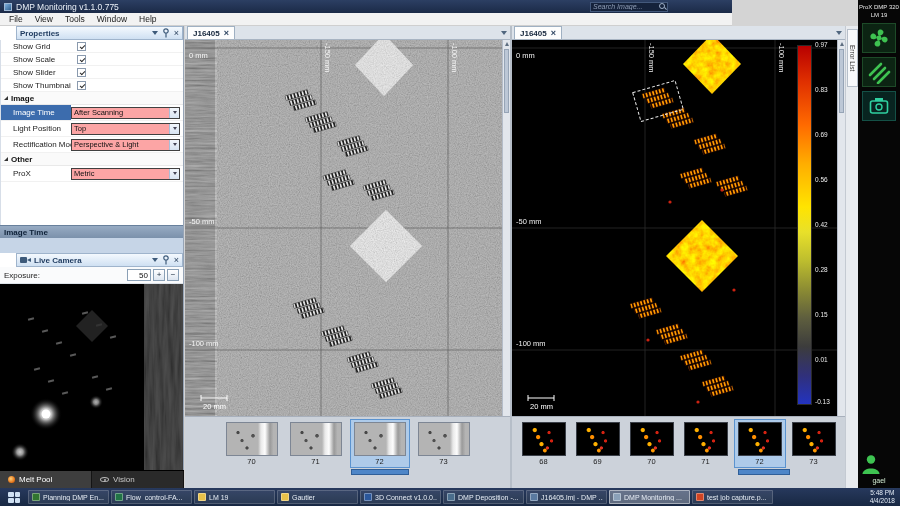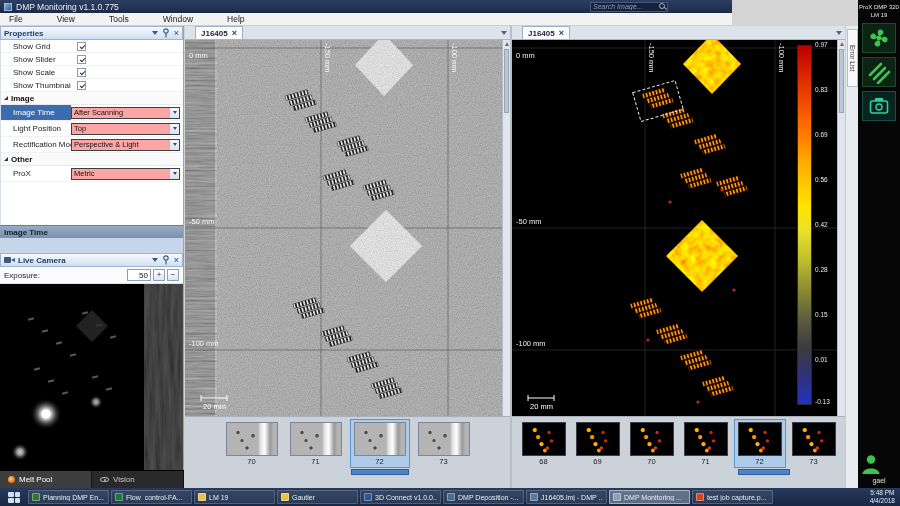--- a/index.html
+++ b/index.html
@@ -13,25 +13,25 @@
   .app-logo{width:8px;height:8px;background:linear-gradient(135deg,#7fb0de,#2d5d8c);border:1px solid #9fb8d4;margin-right:4px;flex:0 0 8px;}
   .title-text{color:#e9eff7;font-size:8.5px;white-space:nowrap;}
   .searchbox{position:absolute;right:64px;top:1.5px;width:78px;height:10px;background:#15223b;border:1px solid #44597c;display:flex;align-items:center;}
   .searchbox input{flex:1;min-width:0;background:transparent;border:none;outline:none;color:#cfd8e4;font-size:7px;padding:0 2px;font-family:inherit;}
   .searchbox input::placeholder{color:#8e9cb4;font-style:italic;}
   .mag-icon{width:9px;height:9px;position:relative;flex:0 0 9px;}
   .mag-icon::before{content:"";position:absolute;left:1px;top:1px;width:4px;height:4px;border:1px solid #9fb0c8;border-radius:50%;}
   .mag-icon::after{content:"";position:absolute;left:5.5px;top:6px;width:3px;height:1px;background:#9fb0c8;transform:rotate(45deg);}
 
   
-  .menubar{position:absolute;left:0;top:13px;width:732px;height:13px;background:#f2f2f2;border-bottom:1px solid #cfcfcf;display:flex;align-items:center;padding-left:3px;gap:22px;}
+  .menubar{position:absolute;left:0;top:13px;width:732px;height:13px;background:#f2f2f2;border-bottom:1px solid #cfcfcf;display:flex;align-items:center;padding-left:3px;}
   .menu-item{font-size:8.5px;color:#222;padding:1px 6px;}
 
   
-  .panel-titlebar{height:14px;background:linear-gradient(#f4f9fe,#cfe0f2);border:1px solid #9fb4cc;display:flex;align-items:center;padding:0 3px;gap:3px;flex:0 0 14px;}
+  .panel-titlebar{height:14px;background:linear-gradient(#f4f9fe,#cfe0f2);border:1px solid #9fb4cc;display:flex;align-items:center;padding:0 3px;gap:3px;flex:0 0 14px;margin-left:16px;}
   .panel-title{font-size:8px;font-weight:bold;color:#1e3a5f;flex:1;white-space:nowrap;}
   .ptb-icons{display:flex;gap:4px;align-items:center;}
   .caret-down{width:0;height:0;border-left:3px solid transparent;border-right:3px solid transparent;border-top:4px solid #3d5a7a;}
   .close-x{color:#2c4360;font-size:9px;line-height:8px;}
   .close-x::before{content:"×";}
 
   
   .props-panel{position:absolute;left:0;top:26px;width:184px;height:227px;background:#fff;border-right:1px solid #96a4b6;display:flex;flex-direction:column;}
   .props-body{flex:1;background:#fff;overflow:hidden;border-left:1px solid #d7dee8;}
   .prop-group{height:13px;display:flex;align-items:center;gap:3px;padding-left:3px;border-bottom:1px solid #e9e9e9;font-size:8px;font-weight:bold;color:#101010;background:#fafafa;}
@@ -65,21 +65,21 @@
   .btab{flex:1;display:flex;align-items:center;gap:4px;padding-left:8px;font-size:8px;color:#c8c8c8;background:#2a2a2a;border-right:1px solid #141414;}
   .btab.active{background:#3e3e3e;color:#fff;}
   .melt-icon{width:7px;height:7px;border-radius:50%;background:radial-gradient(circle at 40% 40%,#ffd27a,#e06a10 70%);flex:0 0 7px;}
   .eye-icon{width:9px;height:5px;border:1px solid #b8b8b8;border-radius:50%;position:relative;flex:0 0 9px;}
   .eye-icon::after{content:"";position:absolute;left:2.5px;top:0.5px;width:2.5px;height:2.5px;border-radius:50%;background:#b8b8b8;}
 
   
   .viewer{position:absolute;top:26px;height:462px;background:#ccd2da;}
   .center-viewer{left:185px;width:325px;}
   .right-viewer{left:512px;width:333px;}
-  .tabbar{height:14px;background:#dde3ea;border-bottom:1px solid #a8b4c2;display:flex;align-items:flex-end;padding-left:10px;position:relative;}
+  .tabbar{height:14px;background:#dde3ea;border-bottom:1px solid #a8b4c2;display:flex;align-items:flex-end;padding-left:2px;position:relative;}
   .tab{height:13px;background:#fdfdfd;border:1px solid #9fb0c2;border-bottom:none;display:flex;align-items:center;gap:4px;padding:0 5px;font-size:8px;color:#14243a;font-weight:bold;}
   .tabbar-caret{position:absolute;right:3px;top:5px;width:0;height:0;border-left:3px solid transparent;border-right:3px solid transparent;border-top:4px solid #50667e;}
   .canvas{position:absolute;top:14px;left:0;right:0;height:376px;background:#000;overflow:hidden;}
   .vscroll{position:absolute;right:0;top:0;width:8px;height:376px;background:#e2e6ec;border-left:1px solid #b4bcc8;}
   .vscroll::before{content:"";position:absolute;top:2px;left:1.5px;width:0;height:0;border-left:2.5px solid transparent;border-right:2.5px solid transparent;border-bottom:4px solid #5e6e80;}
   .vthumb{position:absolute;top:9px;left:1px;width:5px;height:64px;background:#bcc7d6;border:1px solid #96a4b6;}
 
   .thumbstrip{position:absolute;left:0;right:0;top:390px;height:72px;background:#ccd2da;border-top:1px solid #a8b0bc;}
   .thumbrow{display:flex;justify-content:center;padding-top:3px;}
   .center-viewer .thumbrow{gap:6px;}
@@ -178,25 +178,25 @@
           </span>
         <span class="close-x"></span>
       </span>
     </div>
     <div class="props-body">
       <div class="prop-row">
         <span class="prop-label">Show Grid</span>
         <span class="checkbox"></span>
       </div>
       <div class="prop-row">
+        <span class="prop-label">Show Scale</span>
+        <span class="checkbox"></span>
+      </div>
+      <div class="prop-row">
         <span class="prop-label">Show Slider</span>
-        <span class="checkbox"></span>
-      </div>
-      <div class="prop-row">
-        <span class="prop-label">Show Scale</span>
         <span class="checkbox"></span>
       </div>
       <div class="prop-row">
         <span class="prop-label">Show Thumbnails</span>
         <span class="checkbox"></span>
       </div>
       <div class="prop-group">
         <span class="tri"></span>
         <span>Image</span>
       </div>

